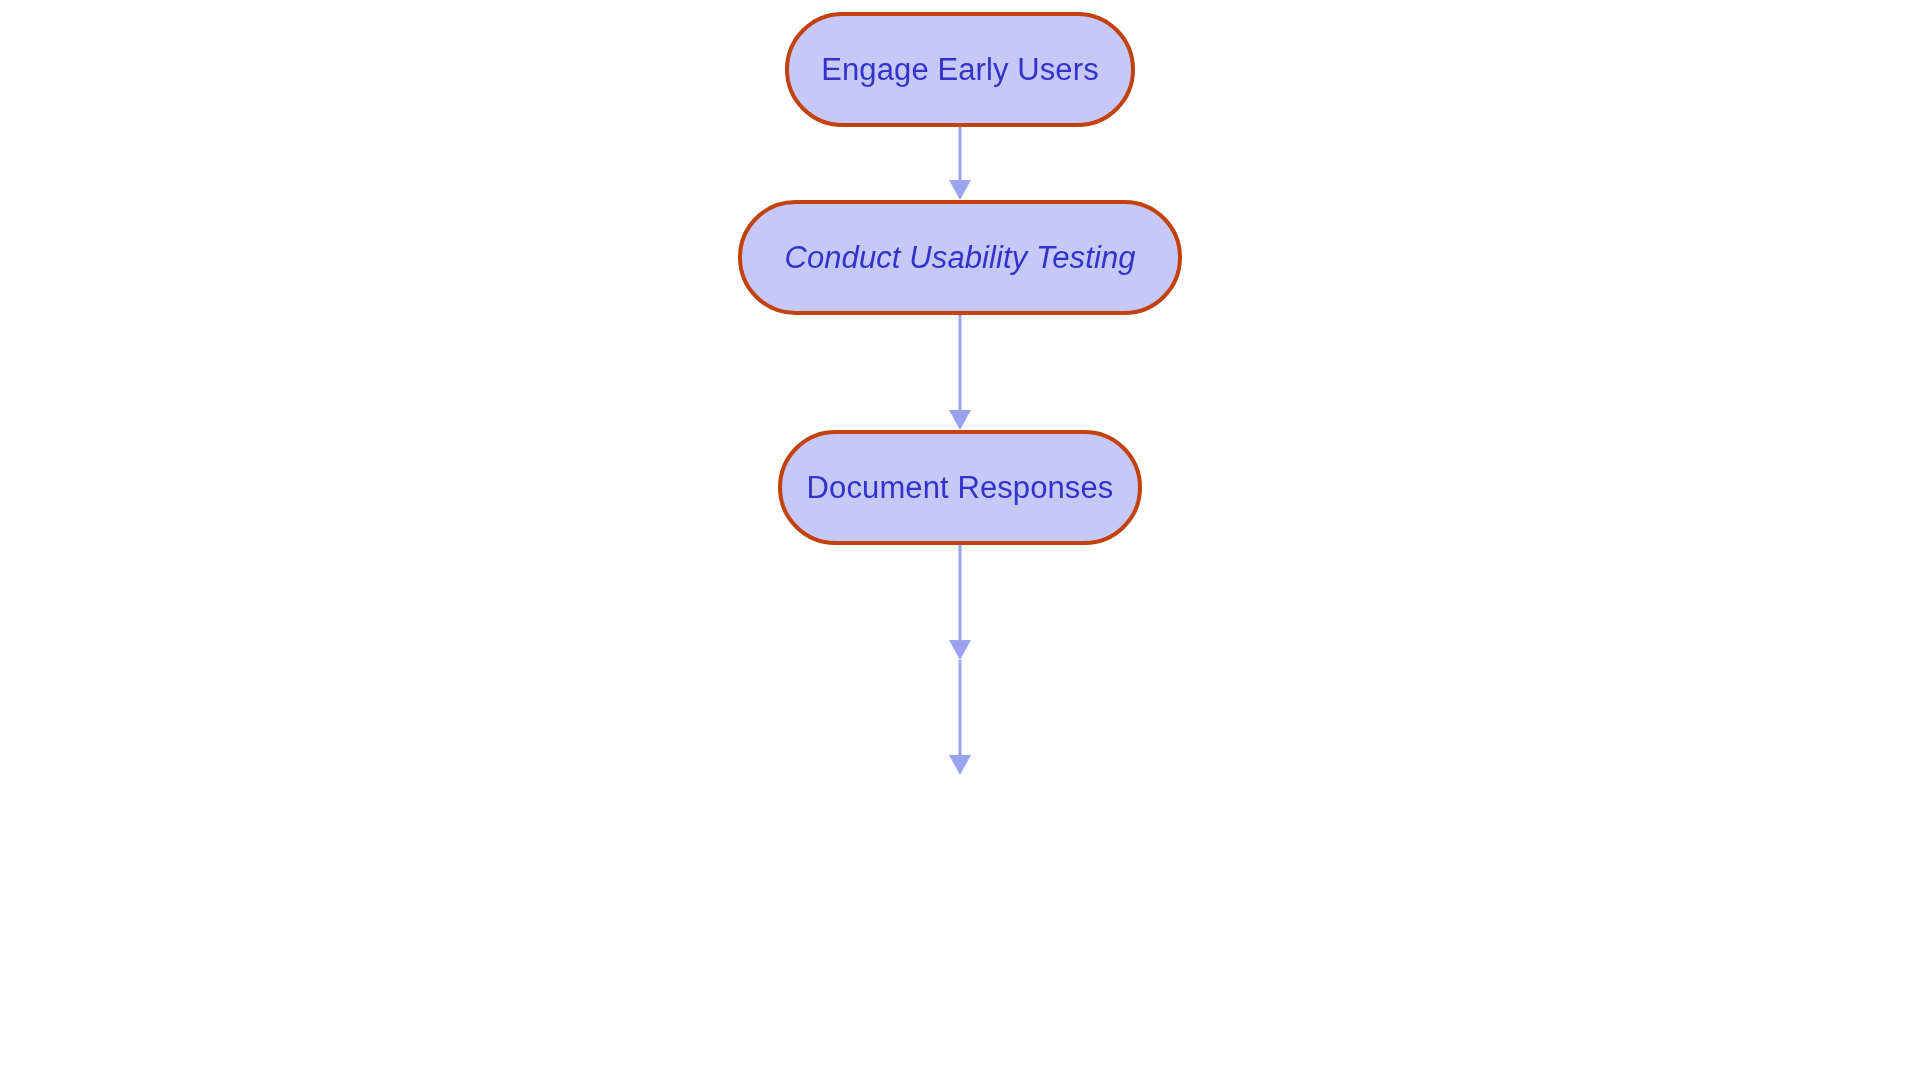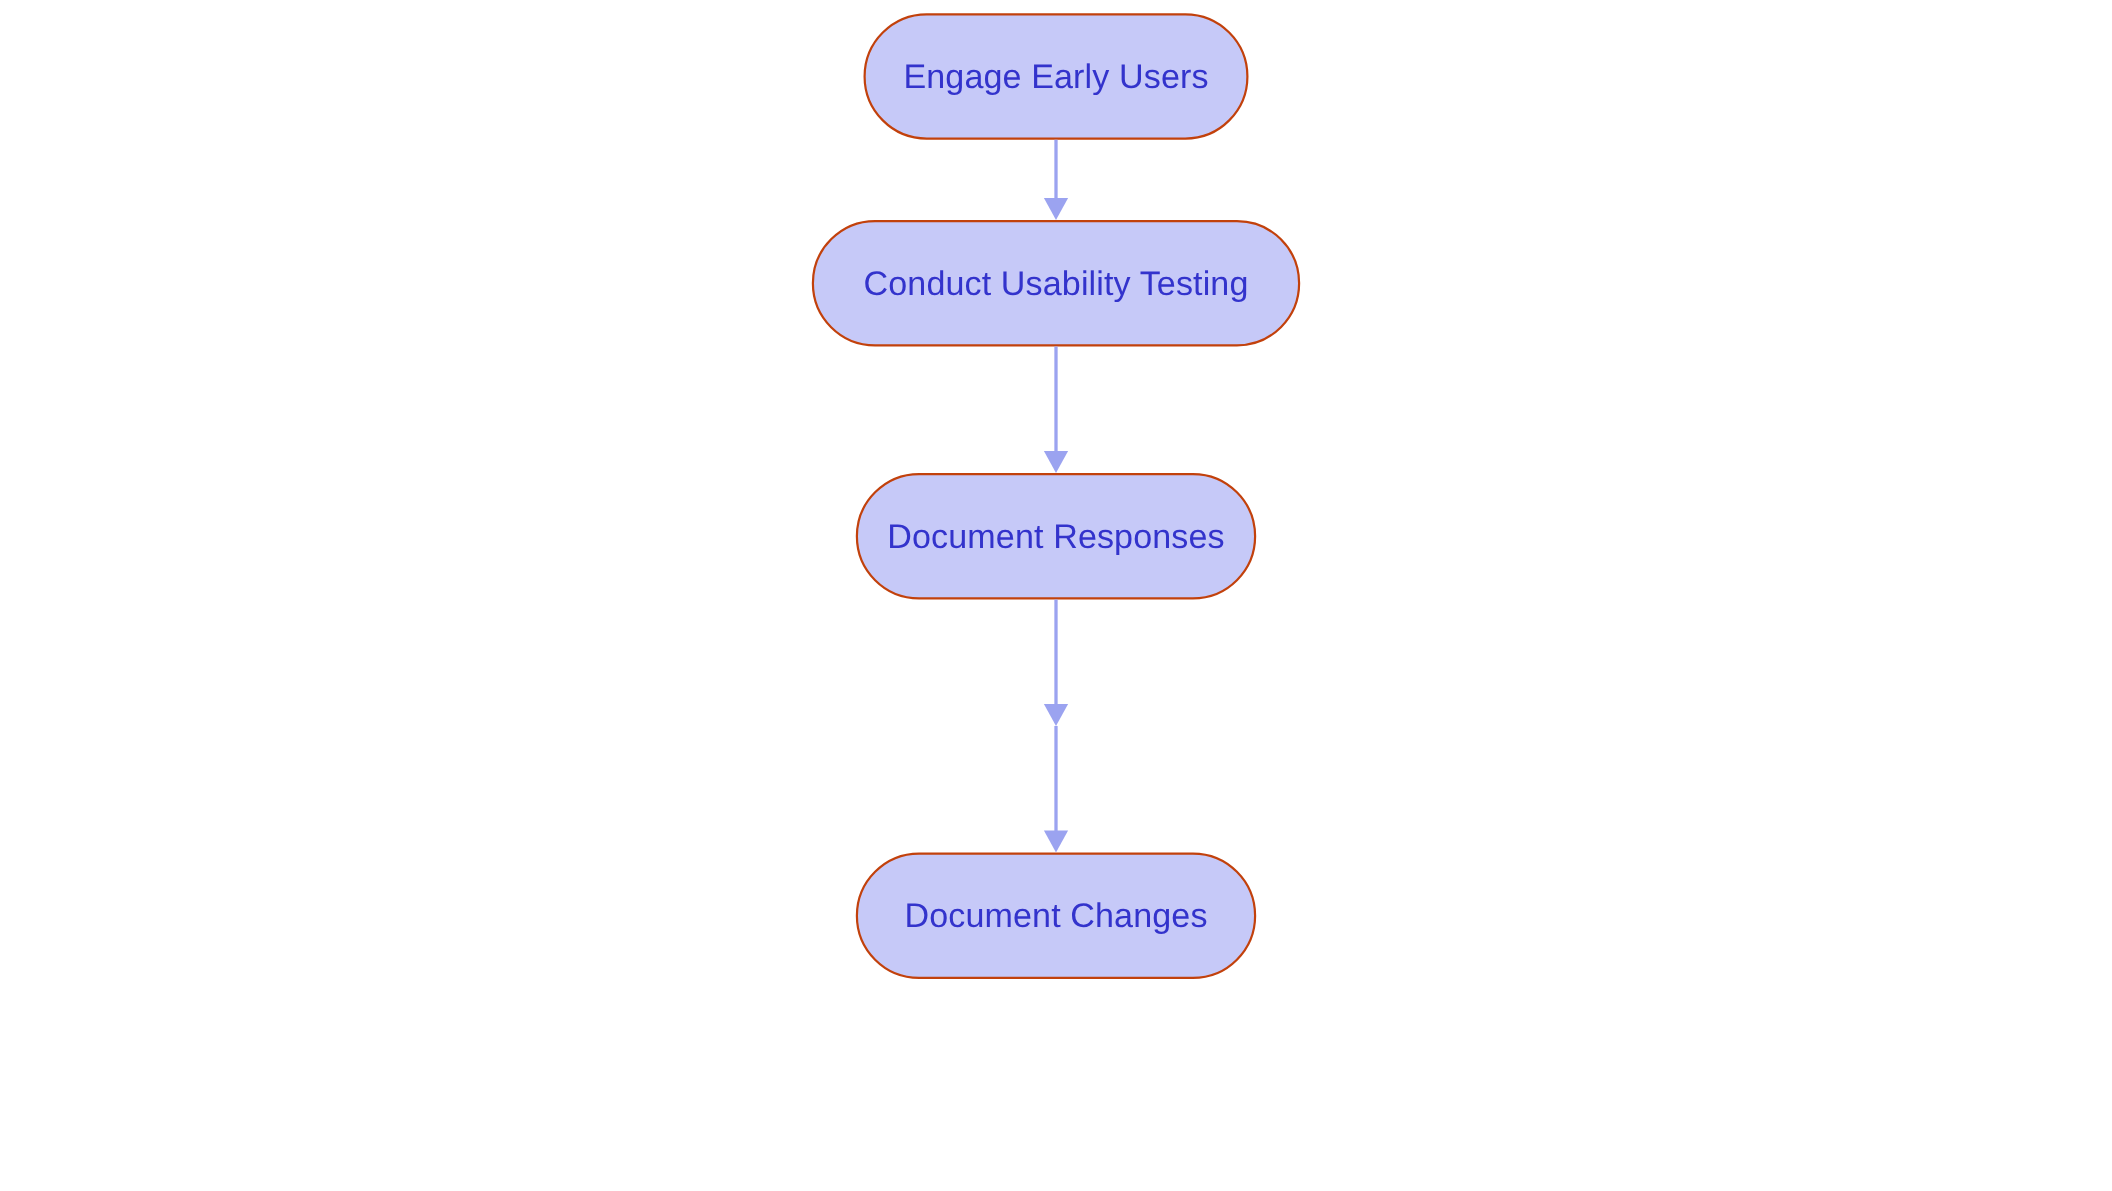--- a/index.html
+++ b/index.html
@@ -32,21 +32,21 @@
     flex-direction: column;
     align-items: center;
     justify-content: flex-start;
   }
 
   .node {
     box-sizing: border-box;
     height: 115px;
     border-radius: 58px;
     background: #c6c9f8;
-    border: 2px solid #c2410c;
+    border: 4px solid #c2410c;
     display: flex;
     align-items: center;
     justify-content: center;
     flex: 0 0 auto;
   }
 
   .node-label {
     font-family: "Liberation Sans", sans-serif;
     font-size: 31px;
     font-weight: 400;
@@ -93,21 +93,21 @@
   .connector.gap-2 .conn-line { height: 97px; }
 
   .connector.gap-3 { height: 115px; }
   .connector.gap-3 .conn-line { height: 97px; }
 
   .connector.gap-4 { height: 115px; }
   .connector.gap-4 .conn-line { height: 97px; }
 
   
   .node.n-0 { width: 350px; margin-top: 12px; }
-  .node.n-1 { width: 444px; }
+  .node.n-1 { width: 444px; font-style: italic; }
   .node.n-2 { width: 364px; }
   .node.n-3 { width: 290px; }
   .node.n-4 { width: 364px; }
 </style>
 </head>
 <body>
 
 <div id="flowchart-canvas">
   <div class="flow-column">
 
@@ -137,18 +137,15 @@
       <span class="conn-line"></span>
       <span class="conn-head"></span>
     </div>
 
 
     <div class="connector gap-4">
       <span class="conn-line"></span>
       <span class="conn-head"></span>
     </div>
 
-    <div class="node n-4">
-      <span class="node-label">Document Changes</span>
-    </div>
 
   </div>
 </div>
 
 </body></html>

